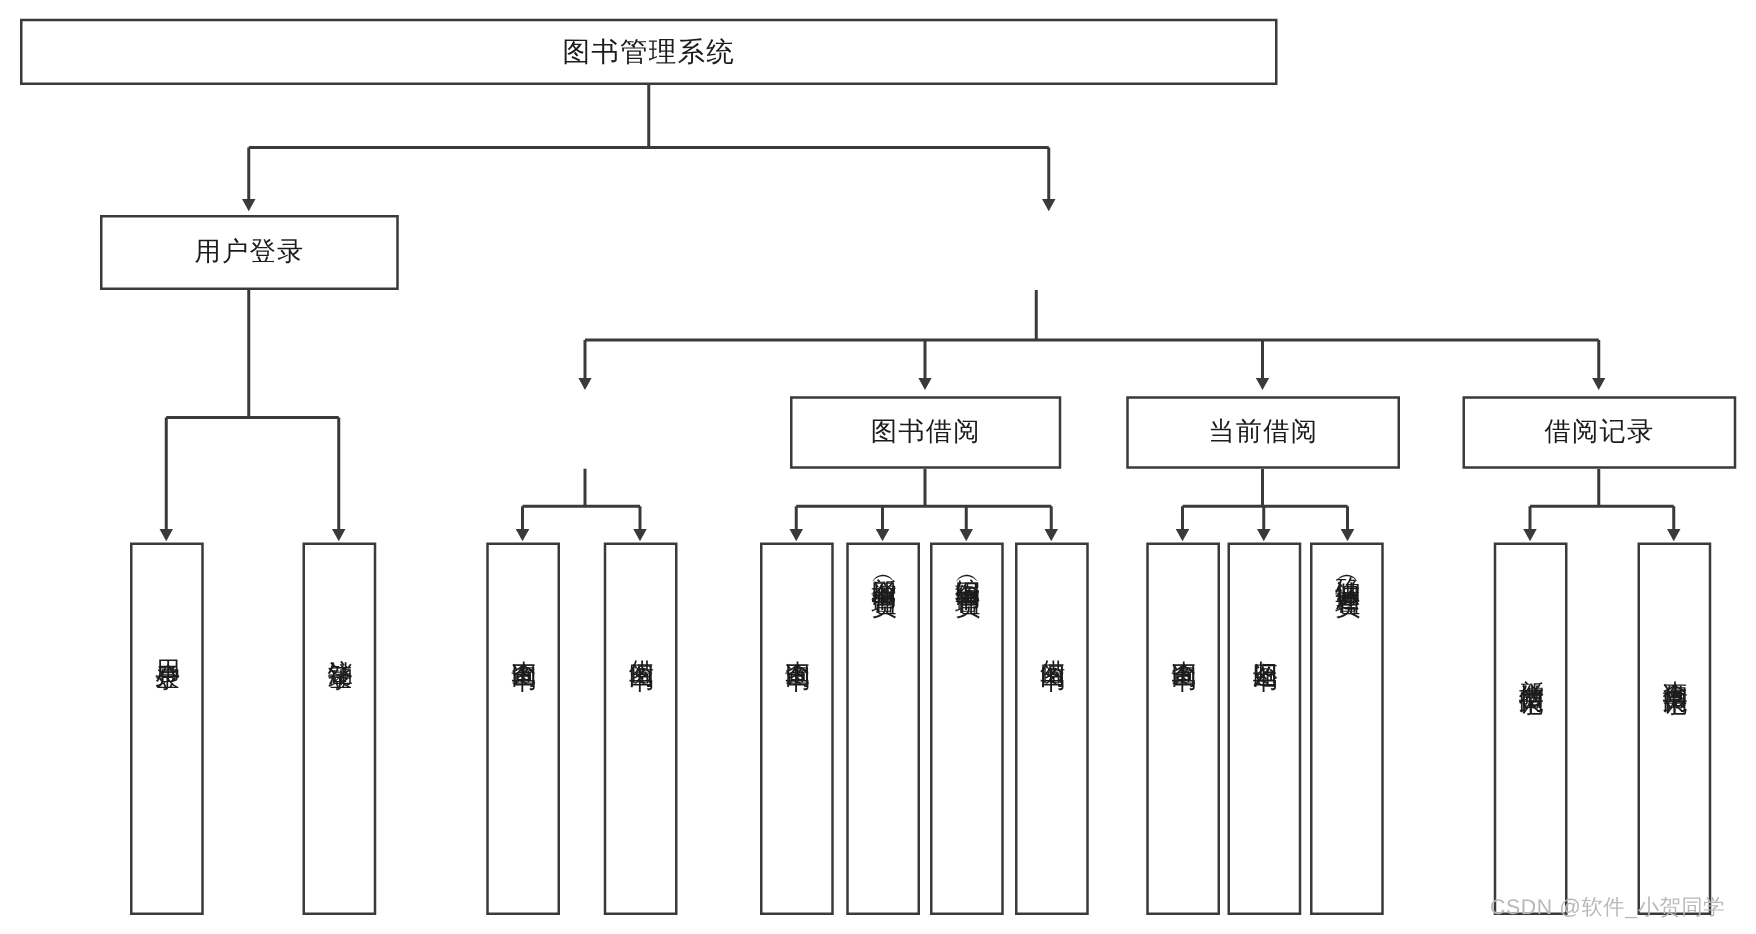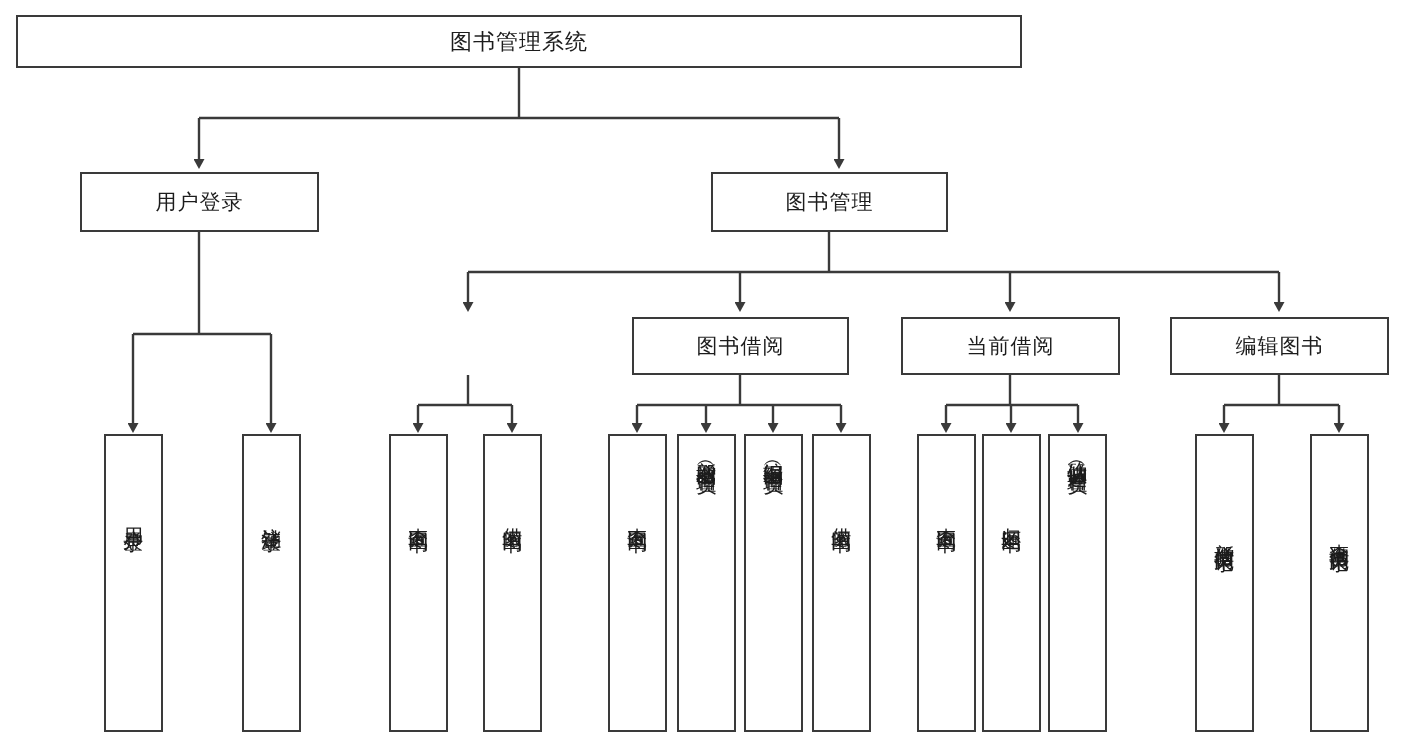--- a/index.html
+++ b/index.html
@@ -125,32 +125,29 @@
     </g>
   </svg>
 
   <div class="node root" style="left:16px;top:15px;width:1006px;height:53px;">
     <span class="lbl">图书管理系统</span>
   </div>
 
   <div class="node" style="left:80px;top:172px;width:239px;height:60px;">
     <span class="lbl">用户登录</span>
   </div>
-  <div class="node" style="left:711px;top:172px;width:237px;height:60px;">
-    <span class="lbl">图书管理</span>
-  </div>
 
   <div class="node" style="left:632px;top:317px;width:217px;height:58px;">
     <span class="lbl">图书借阅</span>
   </div>
   <div class="node" style="left:901px;top:317px;width:219px;height:58px;justify-content:center;">
     <span class="lbl">当前借阅</span>
   </div>
   <div class="node" style="left:1170px;top:317px;width:219px;height:58px;">
-    <span class="lbl">编辑图书</span>
+    <span class="lbl">借阅记录</span>
   </div>
 
   <div class="node vertical mid2" style="left:104px;top:434px;width:59px;height:298px;">
     <span class="lbl">用户登录</span>
   </div>
   <div class="node vertical mid2" style="left:242px;top:434px;width:59px;height:298px;">
     <span class="lbl">注销登录</span>
   </div>
 
   <div class="node vertical mid2" style="left:389px;top:434px;width:59px;height:298px;">
@@ -183,14 +180,15 @@
     <span class="lbl">确认归还（管理员）</span>
   </div>
 
   <div class="node vertical mid3" style="left:1195px;top:434px;width:59px;height:298px;">
     <span class="lbl">新增借阅记录</span>
   </div>
   <div class="node vertical mid3" style="left:1310px;top:434px;width:59px;height:298px;">
     <span class="lbl">查询借阅记录</span>
   </div>
 
+  <div class="watermark">CSDN @软件_小贺同学</div>
 
 </div>
 
 </body></html>

